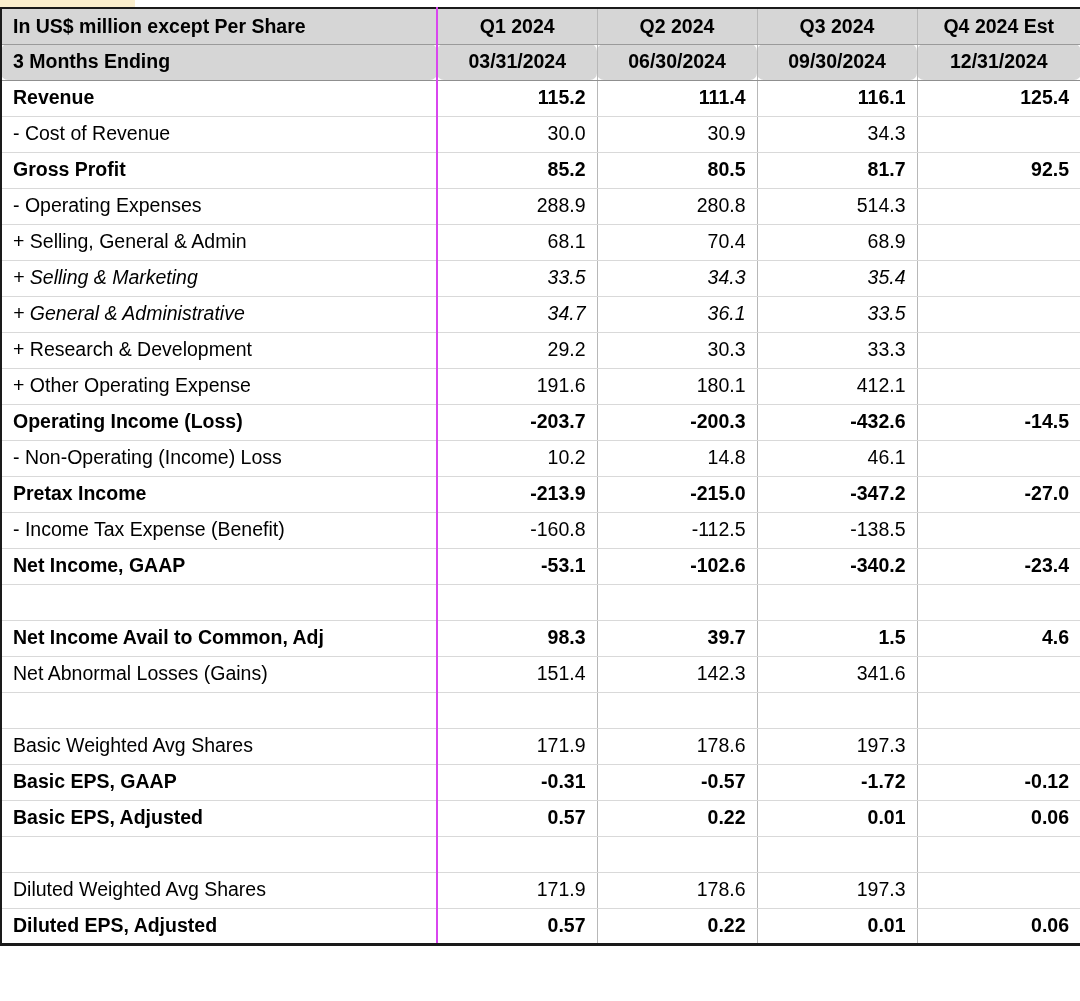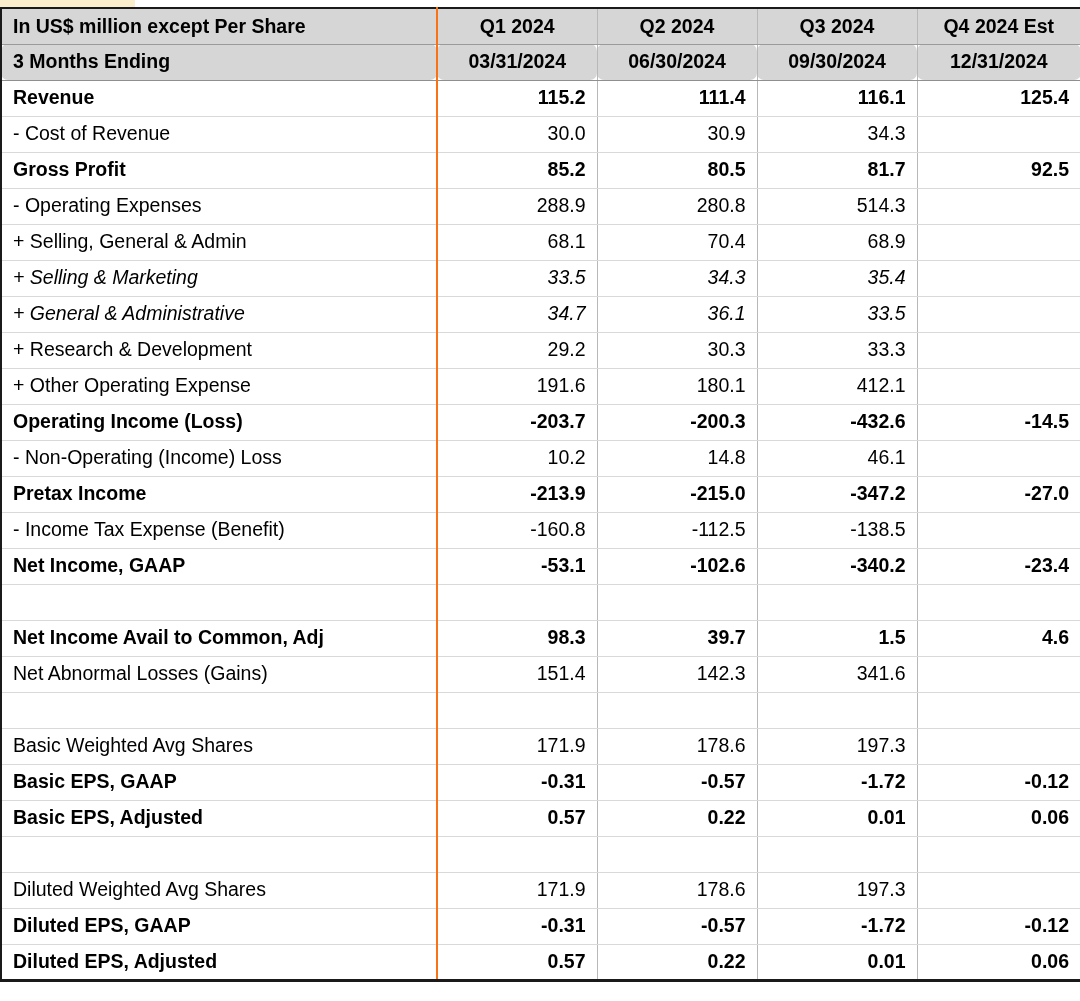--- a/index.html
+++ b/index.html
@@ -52,21 +52,21 @@
     overflow: hidden;
     vertical-align: middle;
   }
   #fin-table td:last-child,
   #fin-table th:last-child {
     border-right: 2px solid #1a1a1a;
   }
   #fin-table td:first-child,
   #fin-table th:first-child {
     border-left: 2px solid #1a1a1a;
-    border-right: 2px solid #f97316;
+    border-right: 2px solid #d946ef;
   }
 
   
   thead th {
     background: #d6d6d6;
     font-weight: bold;
     border-bottom: 1px solid #9a9a9a !important;
   }
   thead th.lbl { text-align: left; }
   thead th.num { text-align: center; }
@@ -274,27 +274,20 @@
         <td class="num"></td>
       </tr>
       <tr class="">
         <td class="lbl">Diluted Weighted Avg Shares</td>
         <td class="num">171.9</td>
         <td class="num">178.6</td>
         <td class="num">197.3</td>
         <td class="num"></td>
       </tr>
       <tr class="emphasis">
-        <td class="lbl">Diluted EPS, GAAP</td>
-        <td class="num">-0.31</td>
-        <td class="num">-0.57</td>
-        <td class="num">-1.72</td>
-        <td class="num est-accent">-0.12</td>
-      </tr>
-      <tr class="emphasis">
         <td class="lbl">Diluted EPS, Adjusted</td>
         <td class="num">0.57</td>
         <td class="num">0.22</td>
         <td class="num">0.01</td>
         <td class="num est-accent">0.06</td>
       </tr>
     </tbody>
 </table>
 
 </body></html>

